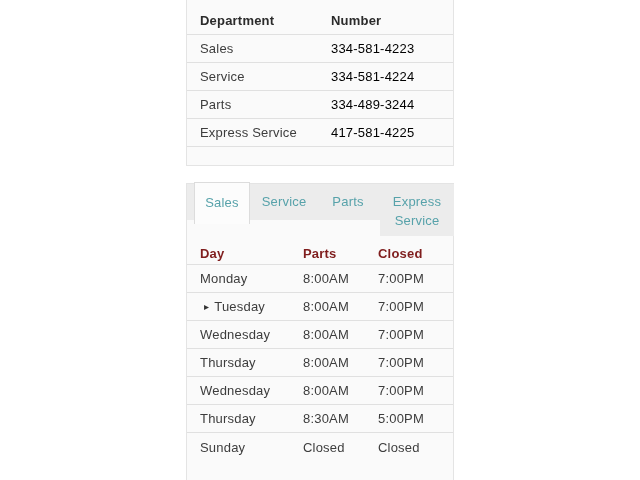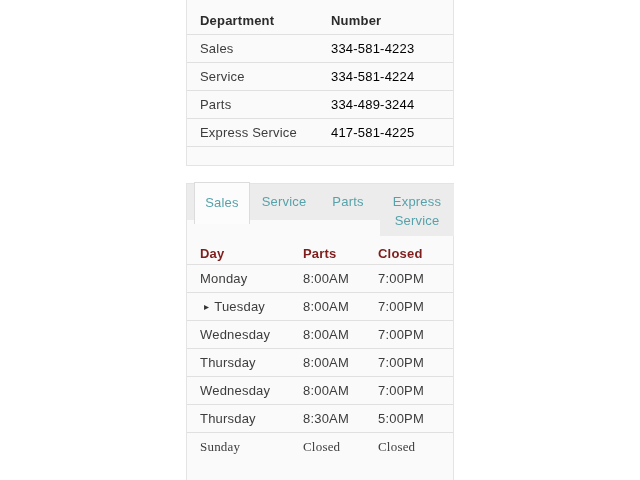--- a/index.html
+++ b/index.html
@@ -53,21 +53,21 @@
 
   
   .hours-table { margin-top:22px; }
   .hrow {
     display:grid; grid-template-columns:103px 75px 1fr;
     align-items:center; height:28px; padding-left:13px;
     border-bottom:1px solid #e0e0e0;
     font-size:13px; letter-spacing:.2px; color:#3d3d3d;
   }
   .hrow.header { height:23px; font-weight:bold; color:#7f1d1d; }
-  .hrow.last { border-bottom:none;font-family:Liberation Serif, serif; }
+  .hrow.last { border-bottom:none; }
   .daycell { display:flex; align-items:center; }
   .daycell .marker {
     font-size:10px; color:#333333; line-height:1;
     margin:0 5px 0 4px;
   }
 </style>
 </head>
 <body>
 
 <div class="stage">

